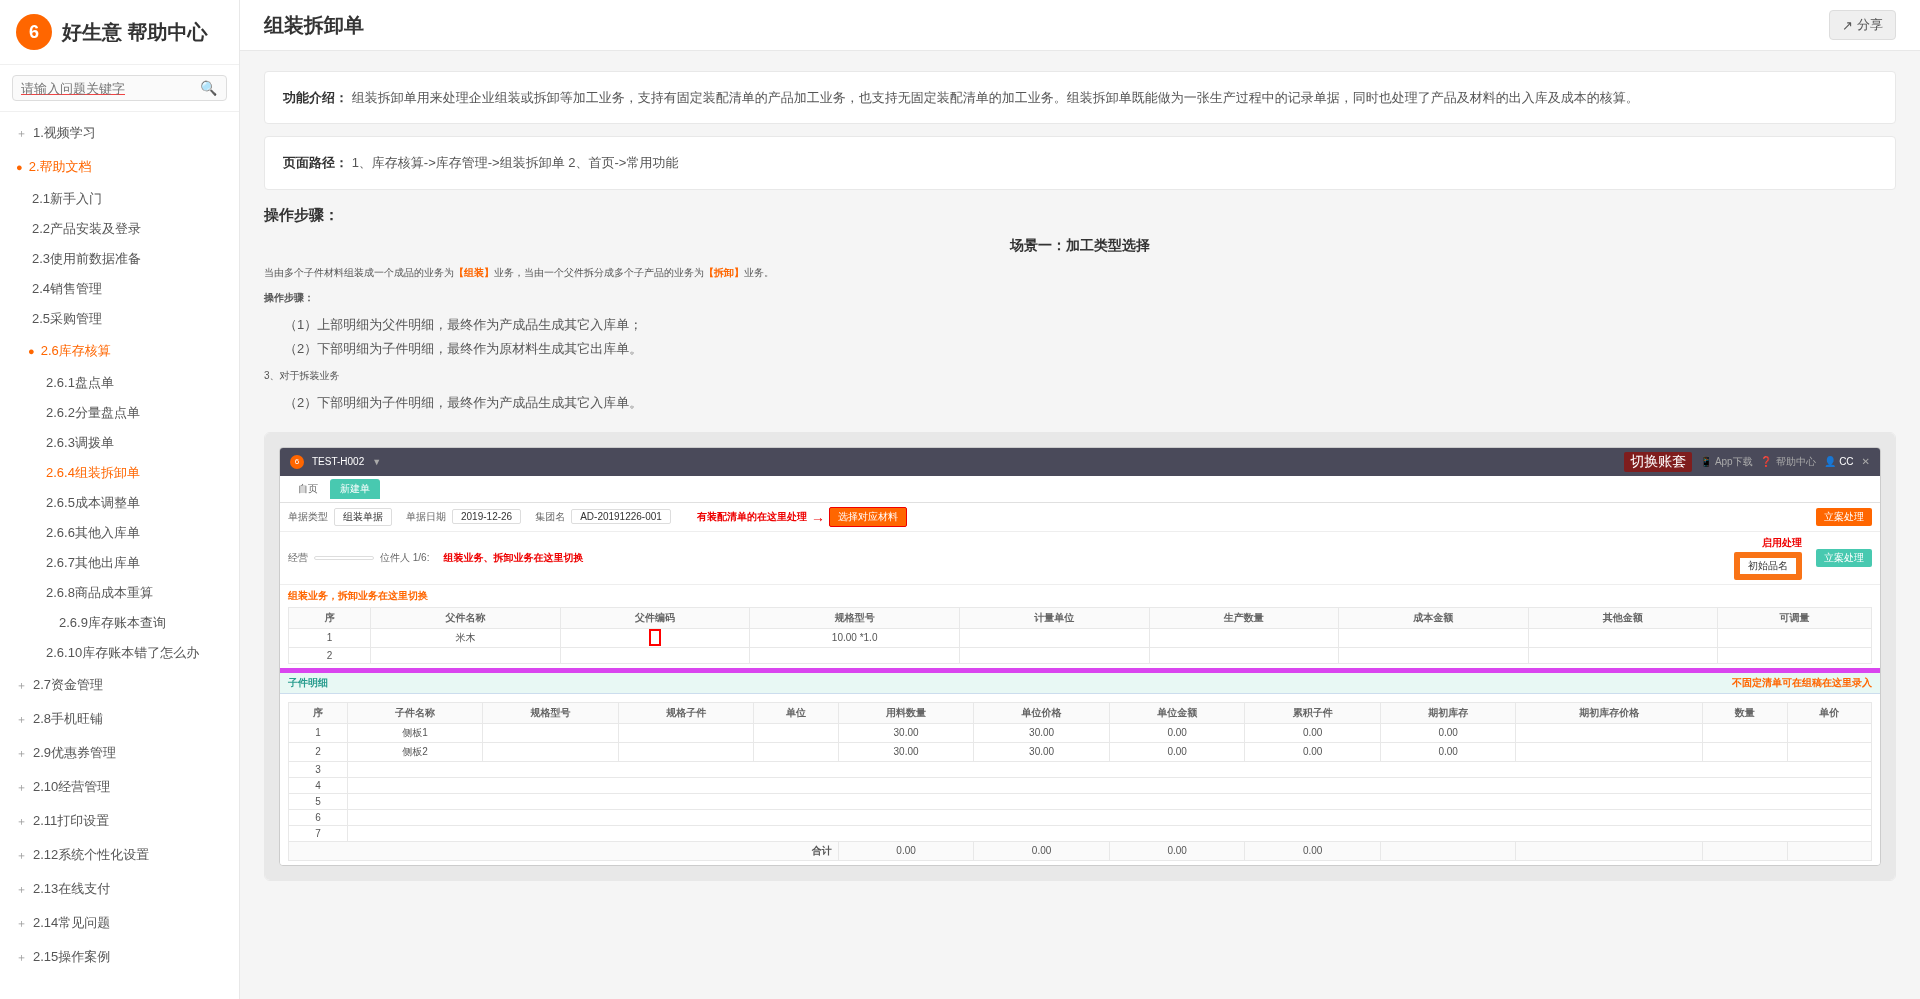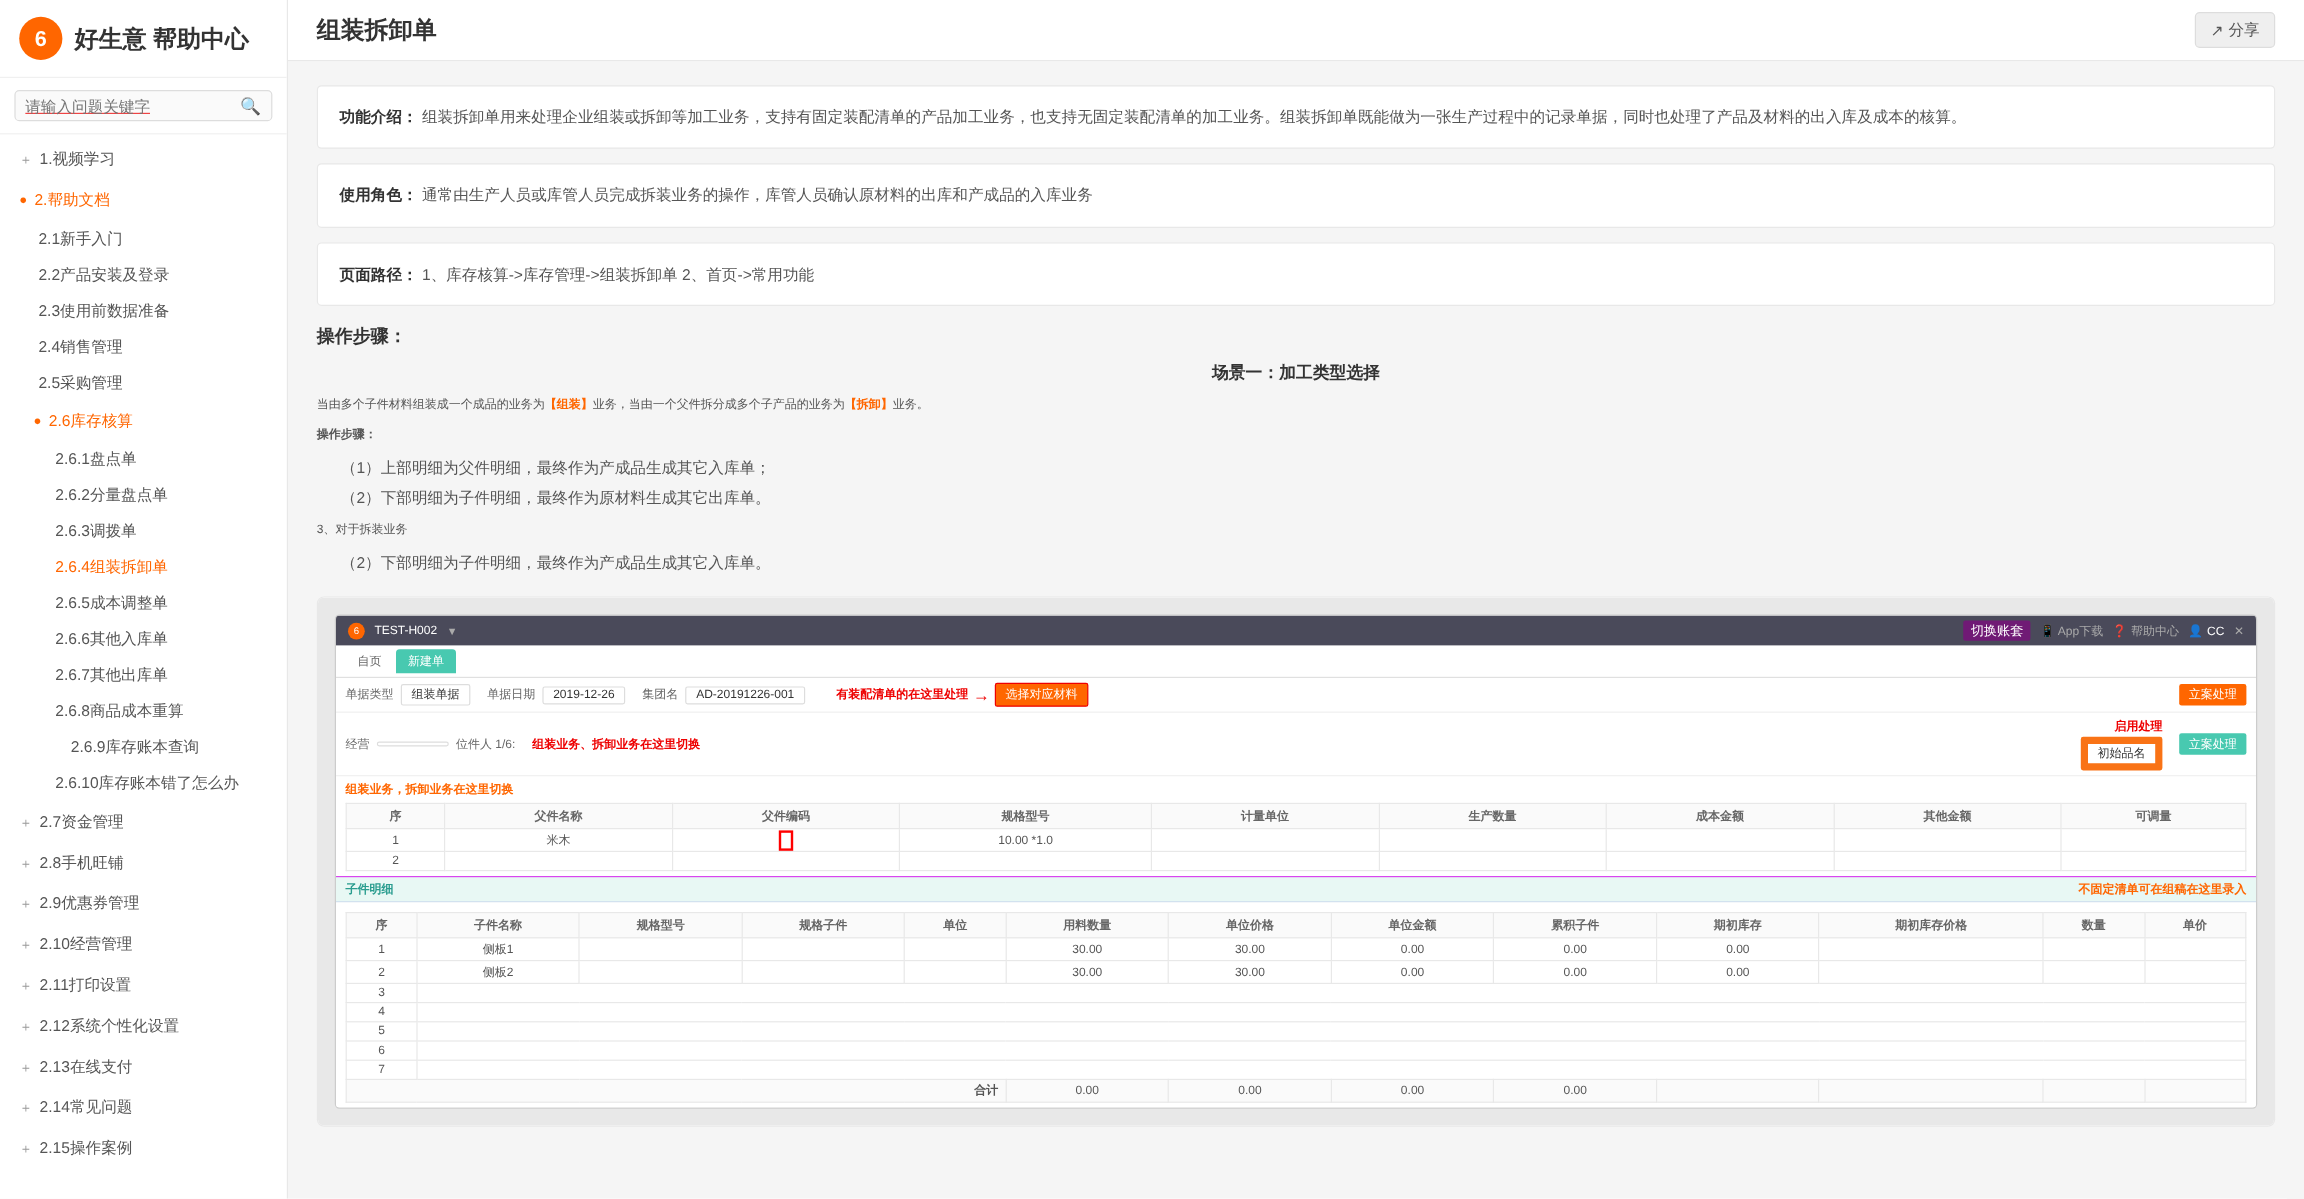--- a/index.html
+++ b/index.html
@@ -265,24 +265,20 @@
     </button>
   </div>
 
   <div class="content-area">
 
     <div class="info-block">
       <span class="label bold">功能介绍：</span>
       <span>组装拆卸单用来处理企业组装或拆卸等加工业务，支持有固定装配清单的产品加工业务，也支持无固定装配清单的加工业务。组装拆卸单既能做为一张生产过程中的记录单据，同时也处理了产品及材料的出入库及成本的核算。</span>
     </div>
 
-    <div class="info-block">
-      <span class="label bold">使用角色：</span>
-      <span>通常由生产人员或库管人员完成拆装业务的操作，库管人员确认原材料的出库和产成品的入库业务</span>
-    </div>
 
     <div class="info-block">
       <span class="label bold">页面路径：</span>
       <span>1、库存核算-&gt;库存管理-&gt;组装拆卸单  2、首页-&gt;常用功能</span>
     </div>
 
     <div class="section-title">操作步骤：</div>
 
     <div class="sub-section-title">
       <span>场景一：加工类型选择</span>
@@ -308,21 +304,21 @@
 
         <div class="fake-app">
 
           <div style="background:#4a4a5a; padding:4px 10px; display:flex; align-items:center; justify-content:space-between;">
             <div style="display:flex; align-items:center; gap:8px;">
               <div style="width:14px;height:14px;background:#f60;border-radius:50%;display:flex;align-items:center;justify-content:center;color:#fff;font-size:8px;">6</div>
               <span style="color:#fff; font-size:10px;">TEST-H002</span>
               <span style="color:#aaa; font-size:9px;">▼</span>
             </div>
             <div style="display:flex; gap:8px; align-items:center;">
-              <span style="background:#701a75;color:#fff;font-size:11px;padding:1px 6px;border-radius:2px;">切换账套</span>
+              <span style="background:#7f1d1d;color:#fff;font-size:14px;padding:1px 6px;border-radius:2px;">切换账套</span>
               <span style="color:#aaa;font-size:10px;">📱 <span>App下载</span></span>
               <span style="color:#aaa;font-size:10px;">❓ <span>帮助中心</span></span>
               <span style="color:#fff;font-size:10px;">👤 CC</span>
               <span style="color:#aaa;font-size:10px;">✕</span>
             </div>
           </div>
 
           <div class="fake-app-tabs">
             <div class="fake-tab">自页</div>
             <div class="fake-tab active">新建单</div>
@@ -400,21 +396,21 @@
                   <td></td>
                   <td></td>
                   <td></td>
                   <td></td>
                   <td></td>
                 </tr>
               </tbody>
             </table>
           </div>
 
-          <div style="background:#e8f8f4; padding:3px 8px; font-size:10px; color:#2a9d8f; font-weight:bold; border-top:1px solid #d946ef; border-bottom:1px solid #cde; display:flex; align-items:center; justify-content:space-between;">
+          <div style="background:#e8f8f4; padding:3px 8px; font-size:10px; color:#2a9d8f; font-weight:bold; border-top:5px solid #d946ef; border-bottom:1px solid #cde; display:flex; align-items:center; justify-content:space-between;">
             <span>子件明细</span>
             <span style="color:#f60; font-size:10px; font-weight:bold;">不固定清单可在组稿在这里录入</span>
           </div>
 
           <div style="background:#fff; padding:4px 8px;">
             <table class="fake-table">
               <thead>
                 <tr>
                   <th>序</th>
                   <th>子件名称</th>

